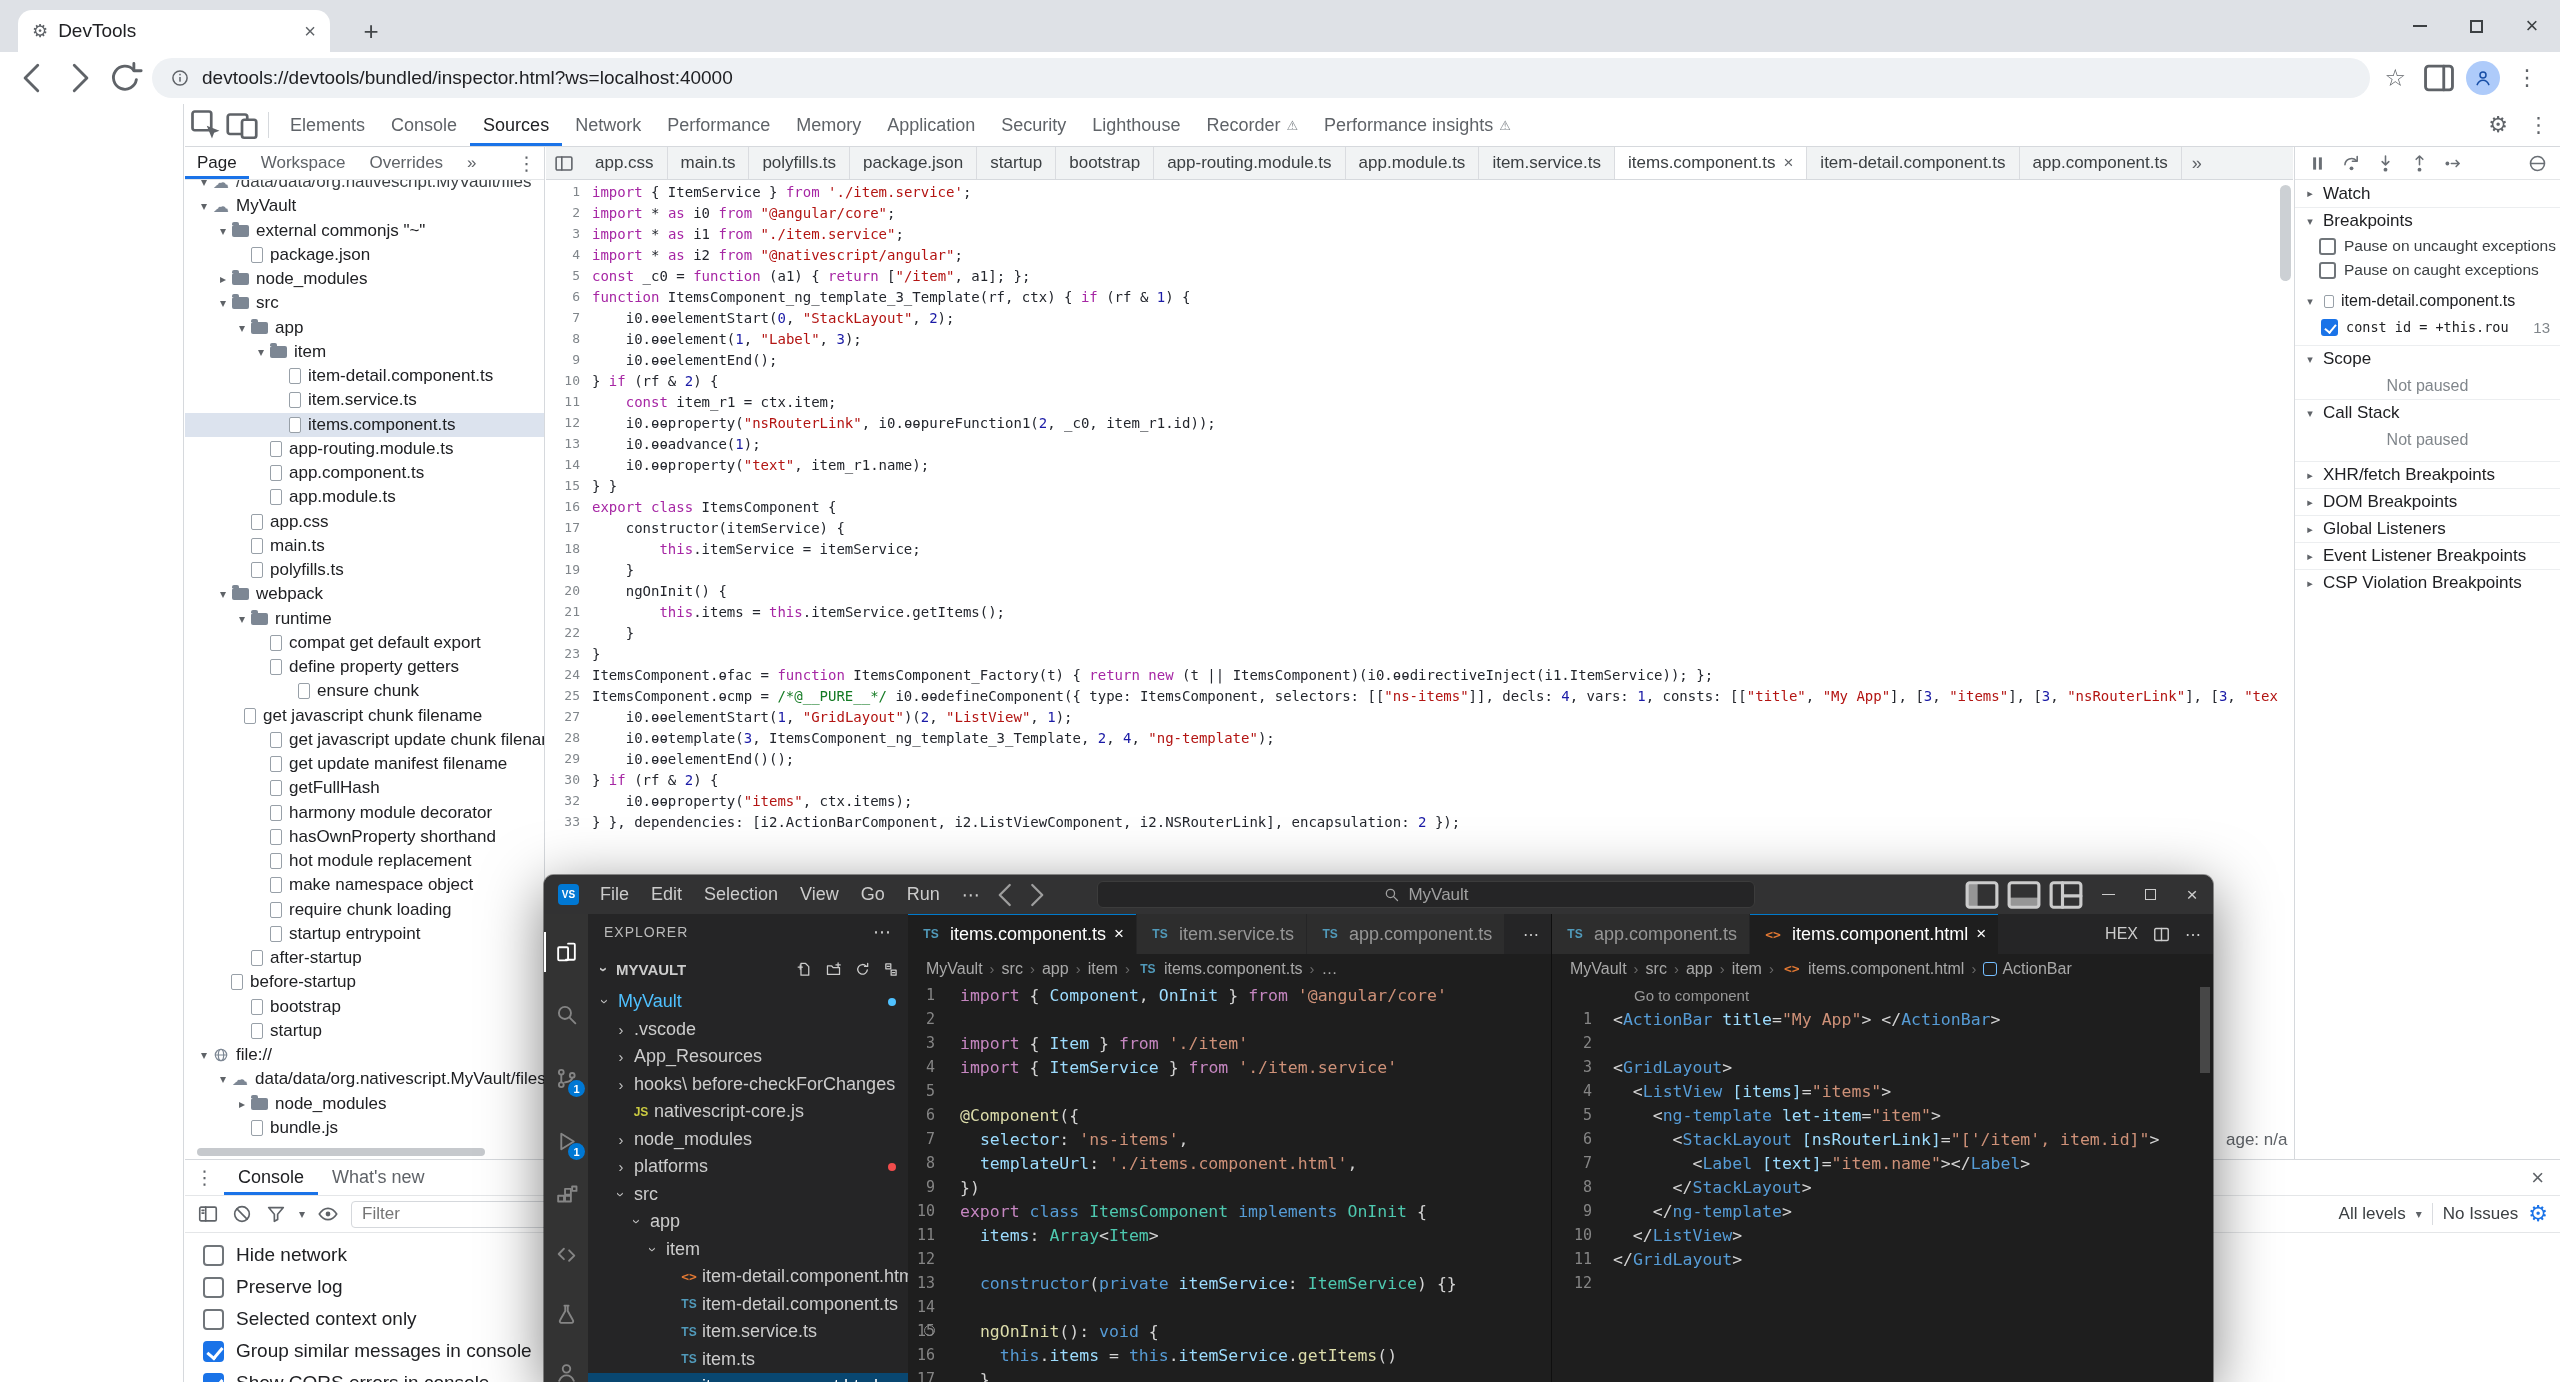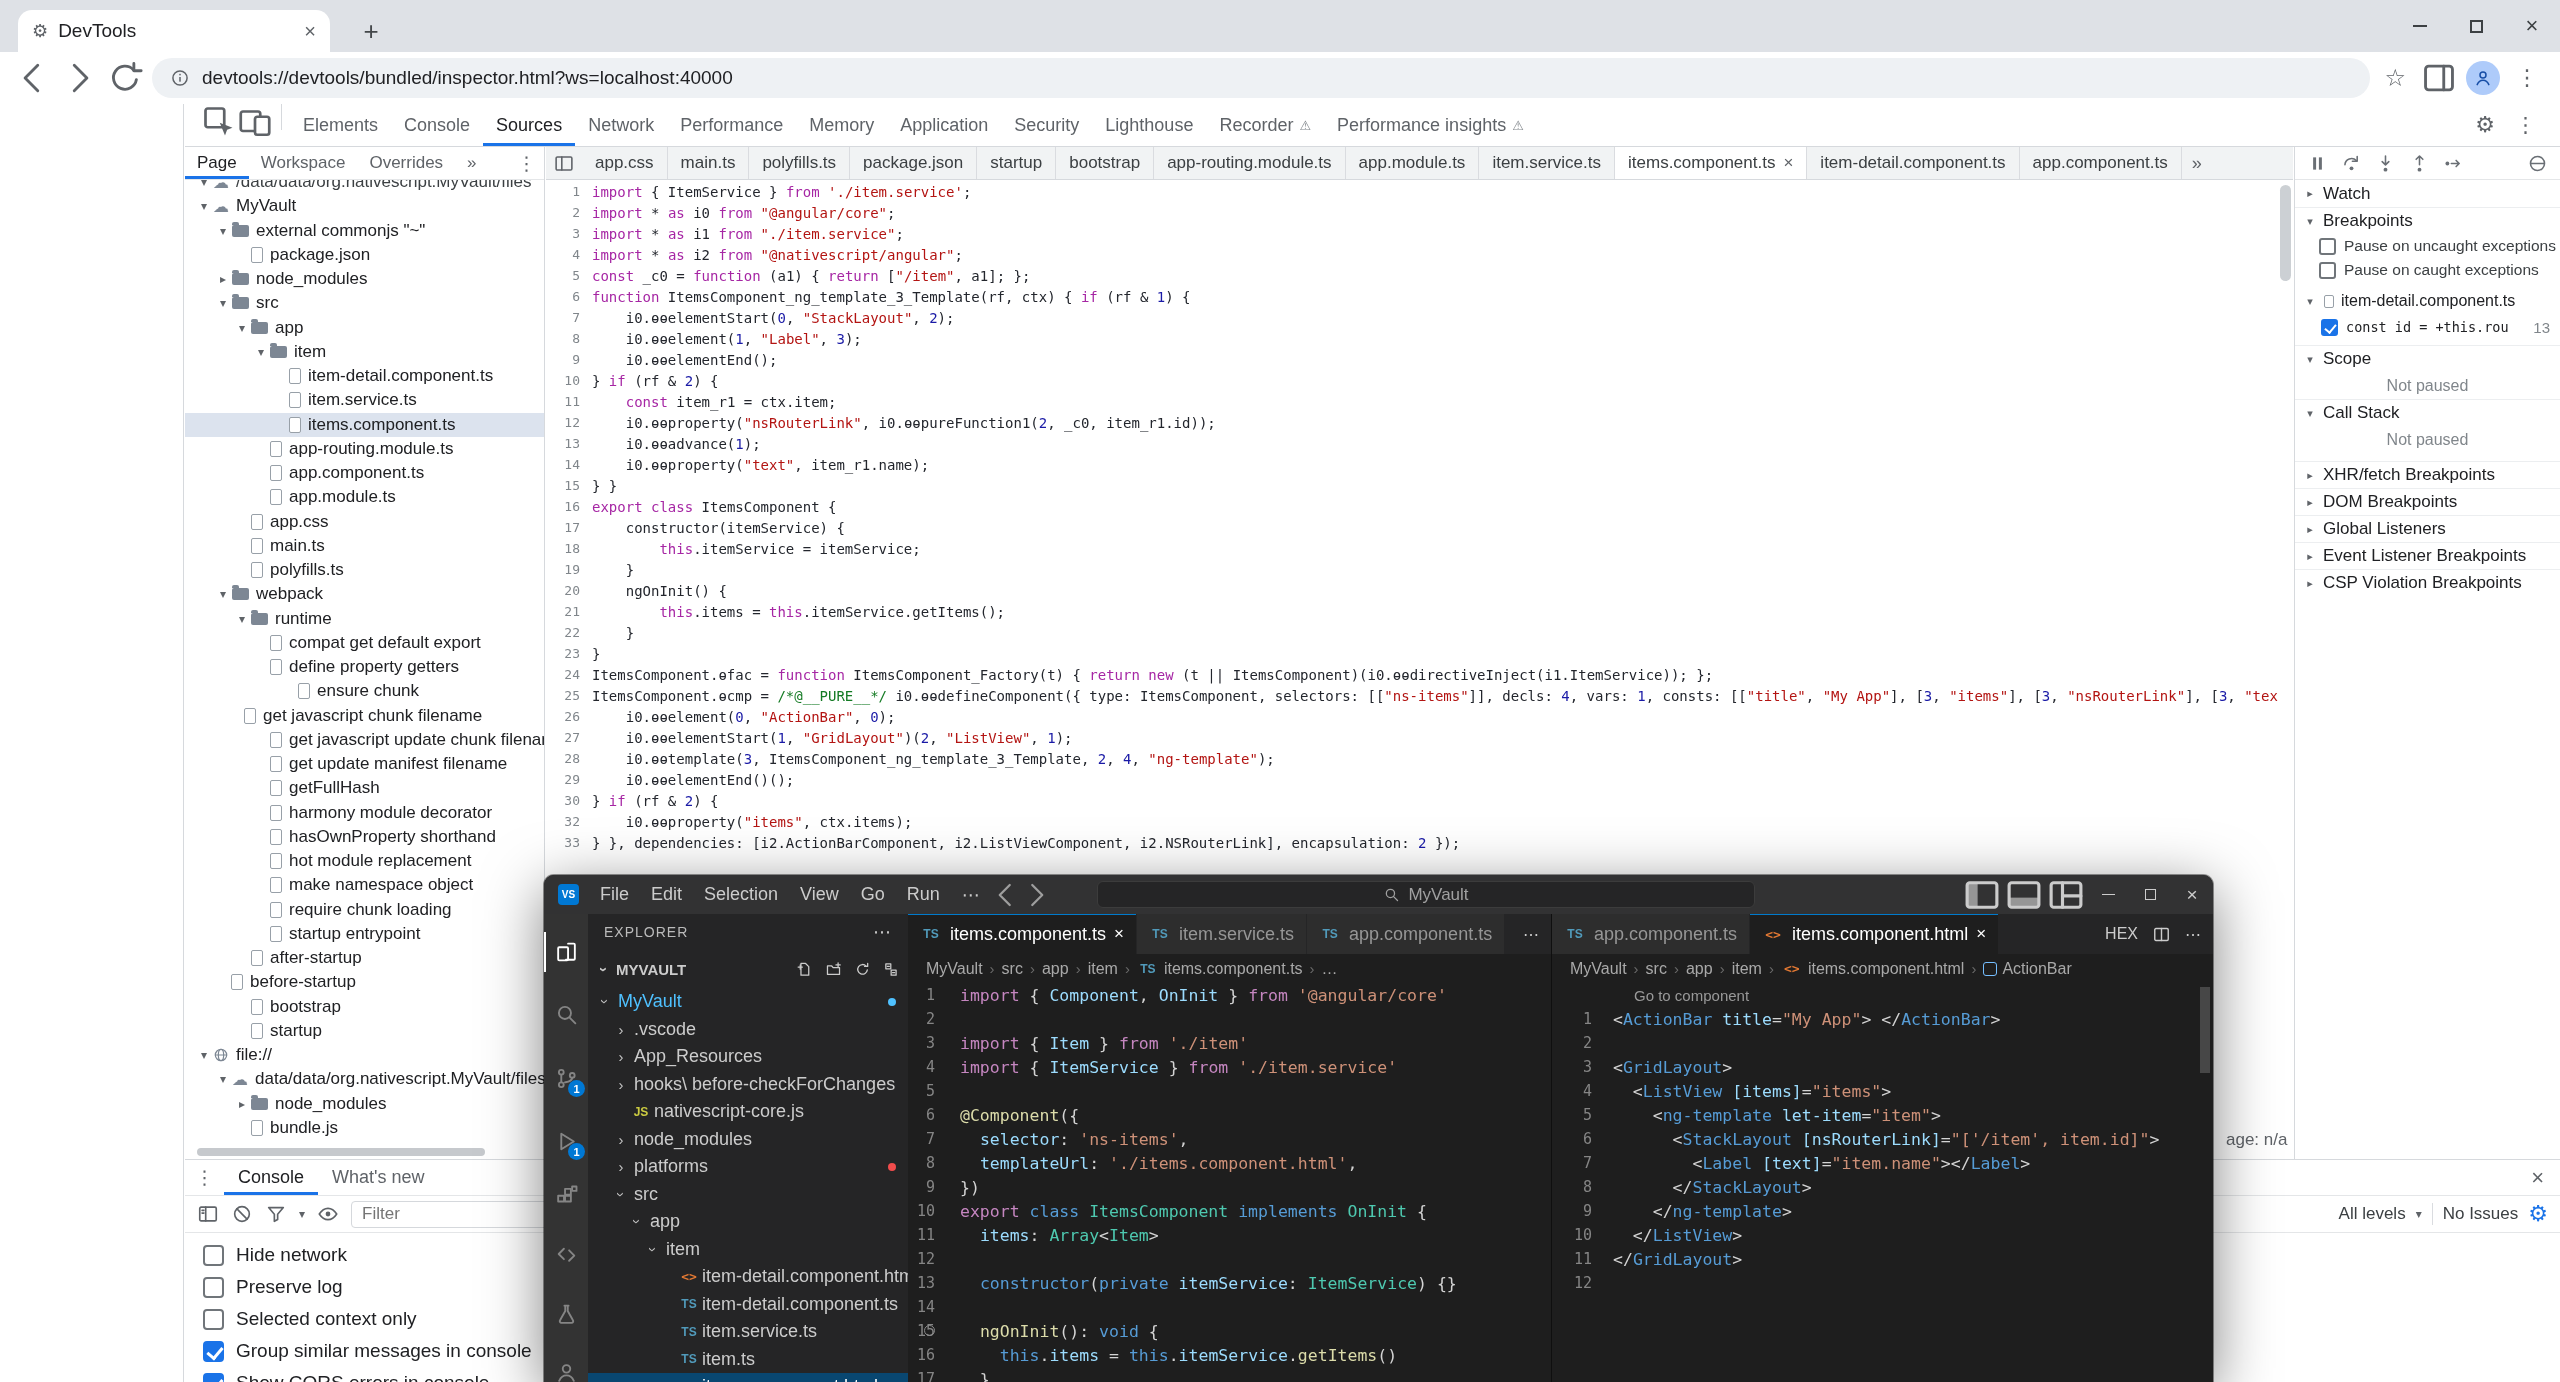--- a/index.html
+++ b/index.html
@@ -32,21 +32,21 @@
   .br-star{color:#5f6368;font-size:24px;padding:0 6px;}
   .br-avatar{width:34px;height:34px;border-radius:50%;background:#aecbfa;display:flex;align-items:center;
     justify-content:center;color:#174ea6;}
   .br-kebab{color:#5f6368;font-size:22px;padding:0 8px;}
 
   
   #devtools{position:absolute;left:0;top:104px;width:2560px;bottom:0;background:#fff;color:#202124;}
   .pagestrip{position:absolute;left:0;top:0;width:184px;height:100%;background:#fff;border-right:1px solid #d6d9dd;}
   #dt{position:absolute;left:185px;top:0;right:0;bottom:0;}
   .dt-toolbar{position:absolute;left:0;top:0;right:0;height:43px;border-bottom:1px solid #d6d9dd;
-    display:flex;padding:0 16px;}
+    display:flex;align-items:center;padding:0 3px;}
   .dt-tbicon{width:36px;height:36px;display:flex;align-items:center;justify-content:center;color:#5f6368;}
   .vsep{width:1px;height:26px;background:#d6d9dd;margin:0 8px;}
   #dt-tabs{display:flex;height:100%;align-items:stretch;}
   .dt-tab{display:flex;align-items:center;padding:0 13px;font-size:18px;color:#5f6368;white-space:nowrap;}
   .dt-tab.sel{color:#202124;box-shadow:inset 0 -3px 0 #1a73e8;}
   .dt-tab .warn{font-size:13px;color:#80868b;margin-left:6px;}
   .dt-tbright{margin-left:auto;display:flex;align-items:center;gap:4px;}
   .dt-gear{color:#5f6368;font-size:22px;padding:0 8px;}
   .dt-kebab{color:#5f6368;font-size:21px;padding:0 8px;}
 
@@ -654,24 +654,20 @@
               </div>
               <div class="dt-cl">
                 <span class="dt-ln">24</span>
                 <span class="dt-ct"><span class="tk-p">ItemsComponent.ɵfac = </span><span class="tk-k">function</span><span class="tk-p"> ItemsComponent_Factory(t) { </span><span class="tk-k">return</span><span class="tk-p"> </span><span class="tk-k">new</span><span class="tk-p"> (t || ItemsComponent)(i0.ɵɵdirectiveInject(i1.ItemService)); };</span></span>
               </div>
               <div class="dt-cl">
                 <span class="dt-ln">25</span>
                 <span class="dt-ct"><span class="tk-p">ItemsComponent.ɵcmp = </span><span class="tk-c">/*@__PURE__*/</span><span class="tk-p"> i0.ɵɵdefineComponent({ type: ItemsComponent, selectors: [[</span><span class="tk-s">"ns-items"</span><span class="tk-p">]], decls: </span><span class="tk-n">4</span><span class="tk-p">, vars: </span><span class="tk-n">1</span><span class="tk-p">, consts: [[</span><span class="tk-s">"title"</span><span class="tk-p">, </span><span class="tk-s">"My App"</span><span class="tk-p">], [</span><span class="tk-n">3</span><span class="tk-p">, </span><span class="tk-s">"items"</span><span class="tk-p">], [</span><span class="tk-n">3</span><span class="tk-p">, </span><span class="tk-s">"nsRouterLink"</span><span class="tk-p">], [</span><span class="tk-n">3</span><span class="tk-p">, </span><span class="tk-s">"tex</span></span>
               </div>
               <div class="dt-cl">
-                <span class="dt-ln">26</span>
-                <span class="dt-ct"><span class="tk-p">    i0.ɵɵelement(</span><span class="tk-n">0</span><span class="tk-p">, </span><span class="tk-s">"ActionBar"</span><span class="tk-p">, </span><span class="tk-n">0</span><span class="tk-p">);</span></span>
-              </div>
-              <div class="dt-cl">
                 <span class="dt-ln">27</span>
                 <span class="dt-ct"><span class="tk-p">    i0.ɵɵelementStart(</span><span class="tk-n">1</span><span class="tk-p">, </span><span class="tk-s">"GridLayout"</span><span class="tk-p">)(</span><span class="tk-n">2</span><span class="tk-p">, </span><span class="tk-s">"ListView"</span><span class="tk-p">, </span><span class="tk-n">1</span><span class="tk-p">);</span></span>
               </div>
               <div class="dt-cl">
                 <span class="dt-ln">28</span>
                 <span class="dt-ct"><span class="tk-p">    i0.ɵɵtemplate(</span><span class="tk-n">3</span><span class="tk-p">, ItemsComponent_ng_template_3_Template, </span><span class="tk-n">2</span><span class="tk-p">, </span><span class="tk-n">4</span><span class="tk-p">, </span><span class="tk-s">"ng-template"</span><span class="tk-p">);</span></span>
               </div>
               <div class="dt-cl">
                 <span class="dt-ln">29</span>
                 <span class="dt-ct"><span class="tk-p">    i0.ɵɵelementEnd()();</span></span>

